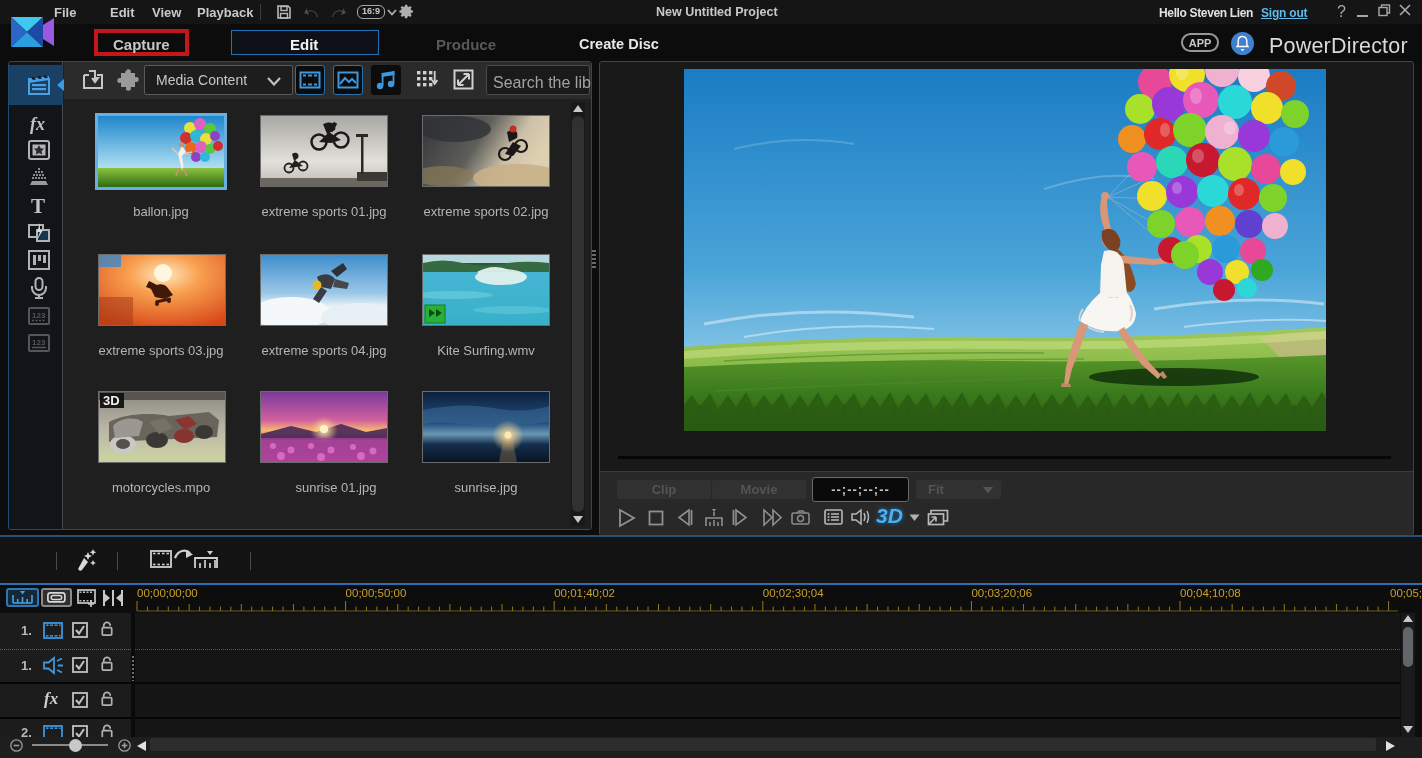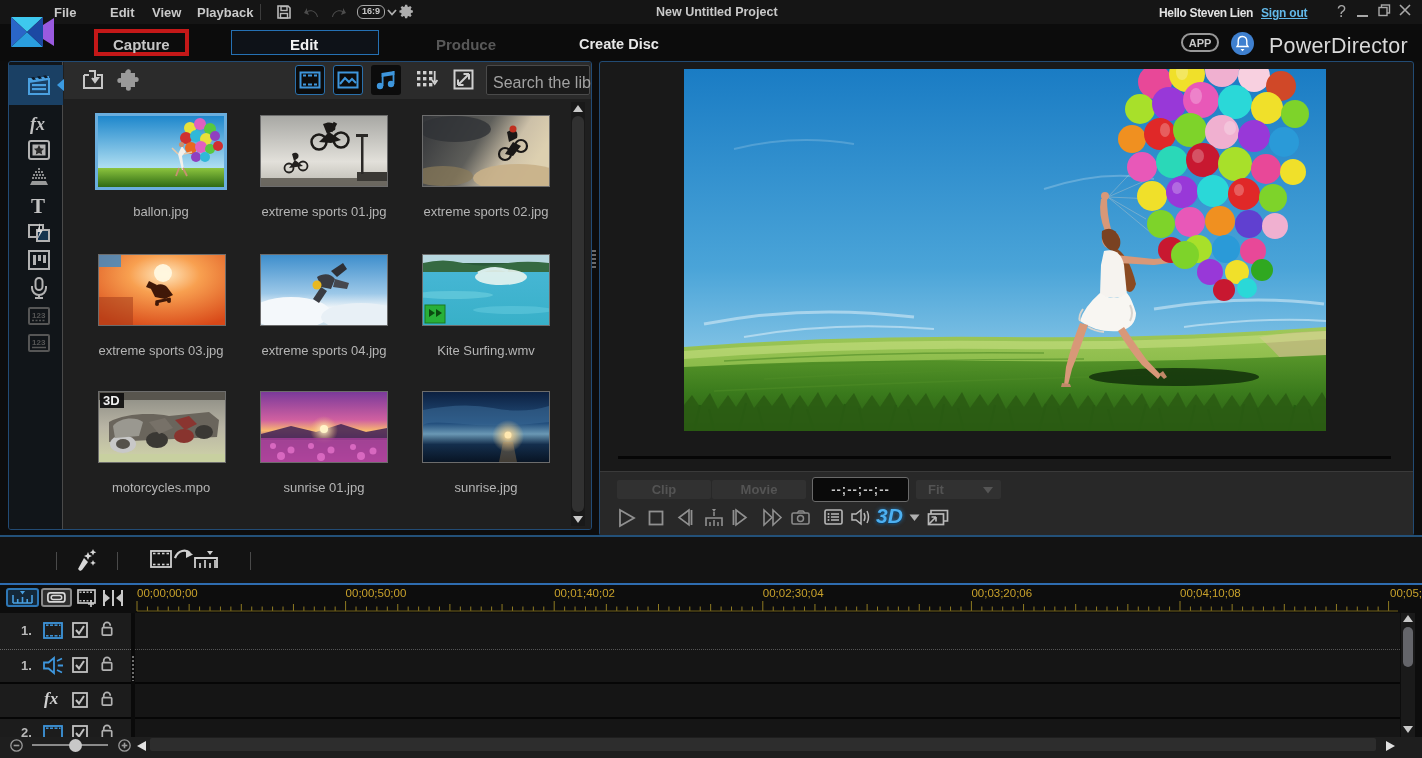--- a/index.html
+++ b/index.html
@@ -197,20 +197,26 @@
       </svg>
     <div id="libtoolbar">
       <svg style="position:absolute;left:17px;top:6px" width="24" height="24" viewBox="0 0 24 24">
           <path d="M3 7 L3 20 L21 20 L21 7 L16 7 M3 7 L8 7" fill="none" stroke="#c6c6c6" stroke-width="2"></path>
           <path d="M8 3 L14 3 L14 10 M11 10 L14 14 L17 10 L14 10" fill="none" stroke="#c6c6c6" stroke-width="2"></path>
           <path d="M14 14 L17 10 L11 10 Z" fill="#c6c6c6"></path>
         </svg>
       <svg style="position:absolute;left:52px;top:6px" width="24" height="24" viewBox="0 0 24 24">
           <path fill="#9a9a9a" d="M10 3a2.5 2.5 0 014.9.8c0 .4-.1.8-.3 1.2H19v4.4c.4-.2.8-.3 1.2-.3a2.5 2.5 0 010 5c-.4 0-.8-.1-1.2-.3V19h-4.4c.2.4.3.8.3 1.2a2.5 2.5 0 01-5 0c0-.4.1-.8.3-1.2H5v-4.4c-.4.2-.8.3-1.2.3a2.5 2.5 0 010-5c.4 0 .8.1 1.2.3V5h4.4c-.2-.4-.3-.8-.3-1.2z"></path>
         </svg>
+      <div style="position:absolute;left:80px;top:3px;width:149px;height:30px;background:#1d1d1d;border:1px solid #5a5a5a;border-radius:2px">
+        <span style="position:absolute;left:11px;top:6px;color:#c6c6c6;font-size:14px">Media Content</span>
+        <svg style="position:absolute;left:122px;top:11px" width="14" height="9" viewBox="0 0 14 9">
+            <path d="M1 1 L7 7.5 L13 1" fill="none" stroke="#c0c0c0" stroke-width="2.2"></path>
+          </svg>
+      </div>
       <div style="position:absolute;left:231px;top:3px;width:30px;height:30px;background:#0c0c0c;border:1px solid #2a70ab;border-radius:3px">
         <svg style="position:absolute;left:3px;top:5px" width="22" height="18" viewBox="0 0 22 18">
             <rect x="1.5" y="1.5" width="19" height="15" fill="none" stroke="#3e96dc" stroke-width="2"></rect>
             <g stroke="#3e96dc" stroke-width="2">
               <line x1="4" y1="13.5" x2="7" y2="13.5"></line>
               <line x1="9" y1="13.5" x2="13" y2="13.5"></line>
               <line x1="15" y1="13.5" x2="18" y2="13.5"></line>
               <line x1="4" y1="4.5" x2="7" y2="4.5"></line>
               <line x1="9" y1="4.5" x2="13" y2="4.5"></line>
               <line x1="15" y1="4.5" x2="18" y2="4.5"></line>
@@ -497,21 +503,21 @@
               </radialGradient>
             </defs>
           <rect width="126" height="70" fill="url(#t9)"></rect>
           <path d="M0 18 Q 40 10 70 16 T 126 14 L 126 30 Q 80 36 40 32 T 0 34 Z" fill="#3a6a96" opacity="0.55"></path>
           <circle cx="85" cy="44" r="16" fill="url(#t9s)"></circle>
             <circle cx="85" cy="43" r="3.5" fill="#ffe8b0"></circle>
           <path d="M80 50 L90 50 L94 70 L76 70 Z" fill="#c89858" opacity="0.3"></path>
         </svg>
       </div>
       <span class="caption" style="left:17px;top:381px">motorcycles.mpo</span>
-      <span class="caption" style="left:180px;top:381px">sunrise 01.jpg</span>
+      <span class="caption" style="left:192px;top:381px">sunrise 01.jpg</span>
       <span class="caption" style="left:342px;top:381px">sunrise.jpg</span>
       <div id="libscroll">
         <svg style="position:absolute;left:1px;top:2px" width="12" height="9" viewBox="0 0 12 9">
             <polygon points="6,1 11,8 1,8" fill="#c9c9c9"></polygon>
           </svg>
         <div class="sthumb"></div>
         <svg style="position:absolute;left:1px;top:413px" width="12" height="9" viewBox="0 0 12 9">
             <polygon points="1,1 11,1 6,8" fill="#c9c9c9"></polygon>
           </svg>
       </div>

